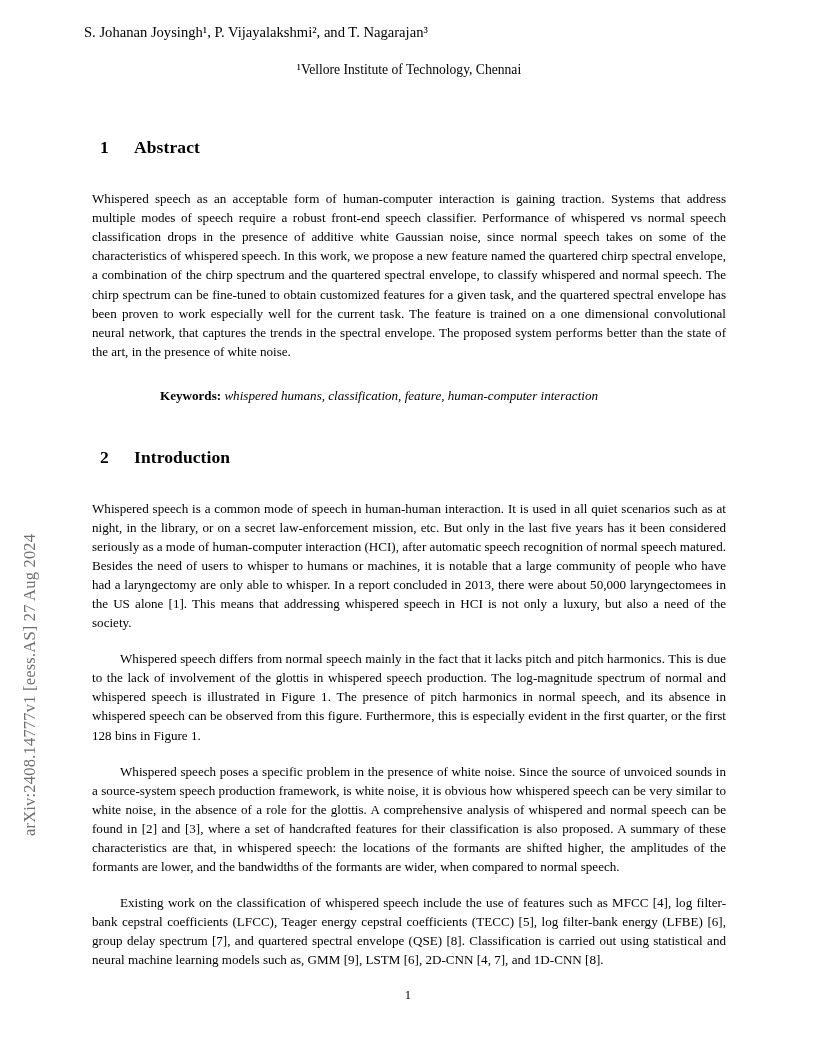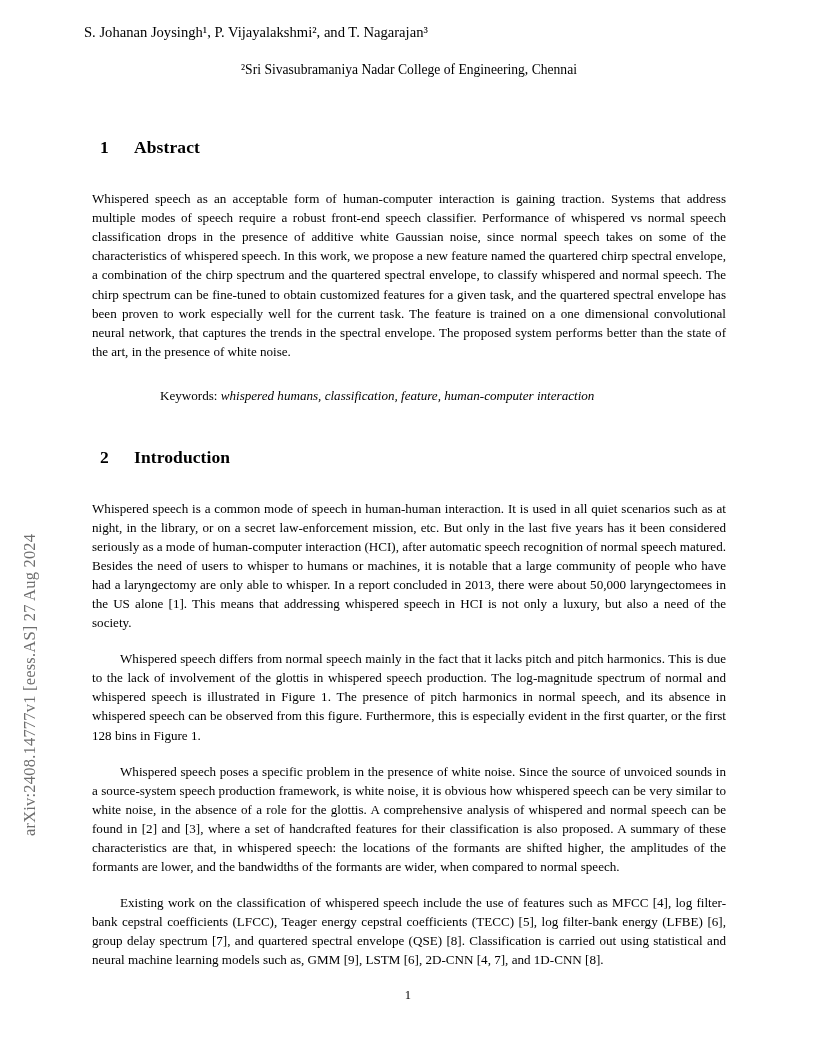--- a/index.html
+++ b/index.html
@@ -102,21 +102,21 @@
   p.body-text.first { padding-top: 15px; text-indent: 0; }
   p.body-text.indented { padding-top: 9px; text-indent: 28px; }
 
   .keywords {
     margin: 0;
     padding-top: 18px;
     padding-left: 76px;
     font-size: 13.1px;
     line-height: 1.4;
   }
-  .keywords .kw-label { font-weight: normal; }
+  .keywords .kw-label { font-weight: bold; }
   .keywords .kw-list { font-style: italic; }
 
   .page-number {
     position: absolute;
     left: 0;
     right: 0;
     top: 988px;
     text-align: center;
     font-size: 12.6px;
   }
@@ -131,21 +131,21 @@
   </div>
 
   <div class="content">
 
 
     <div class="authors">
       <span>S. Johanan Joysingh¹, P. Vijayalakshmi², and T. Nagarajan³</span>
     </div>
 
     <div class="affiliations">
-      <div>²Sri Sivasubramaniya Nadar College of Engineering, Chennai</div>
+      <div>¹Vellore Institute of Technology, Chennai</div>
     </div>
 
     <h2 class="section-heading" id="abstract-heading">
       <span class="sec-num">1</span><span>Abstract</span>
     </h2>
 
     <p class="body-text first">Whispered speech as an acceptable form of human-computer interaction is gaining traction. Systems that address multiple modes of speech require a robust front-end speech classifier. Performance of whispered vs normal speech classification drops in the presence of additive white Gaussian noise, since normal speech takes on some of the characteristics of whispered speech. In this work, we propose a new feature named the quartered chirp spectral envelope, a combination of the chirp spectrum and the quartered spectral envelope, to classify whispered and normal speech. The chirp spectrum can be fine-tuned to obtain customized features for a given task, and the quartered spectral envelope has been proven to work especially well for the current task. The feature is trained on a one dimensional convolutional neural network, that captures the trends in the spectral envelope. The proposed system performs better than the state of the art, in the presence of white noise.</p>
 
     <p class="keywords">
       <span class="kw-label">Keywords:</span>

